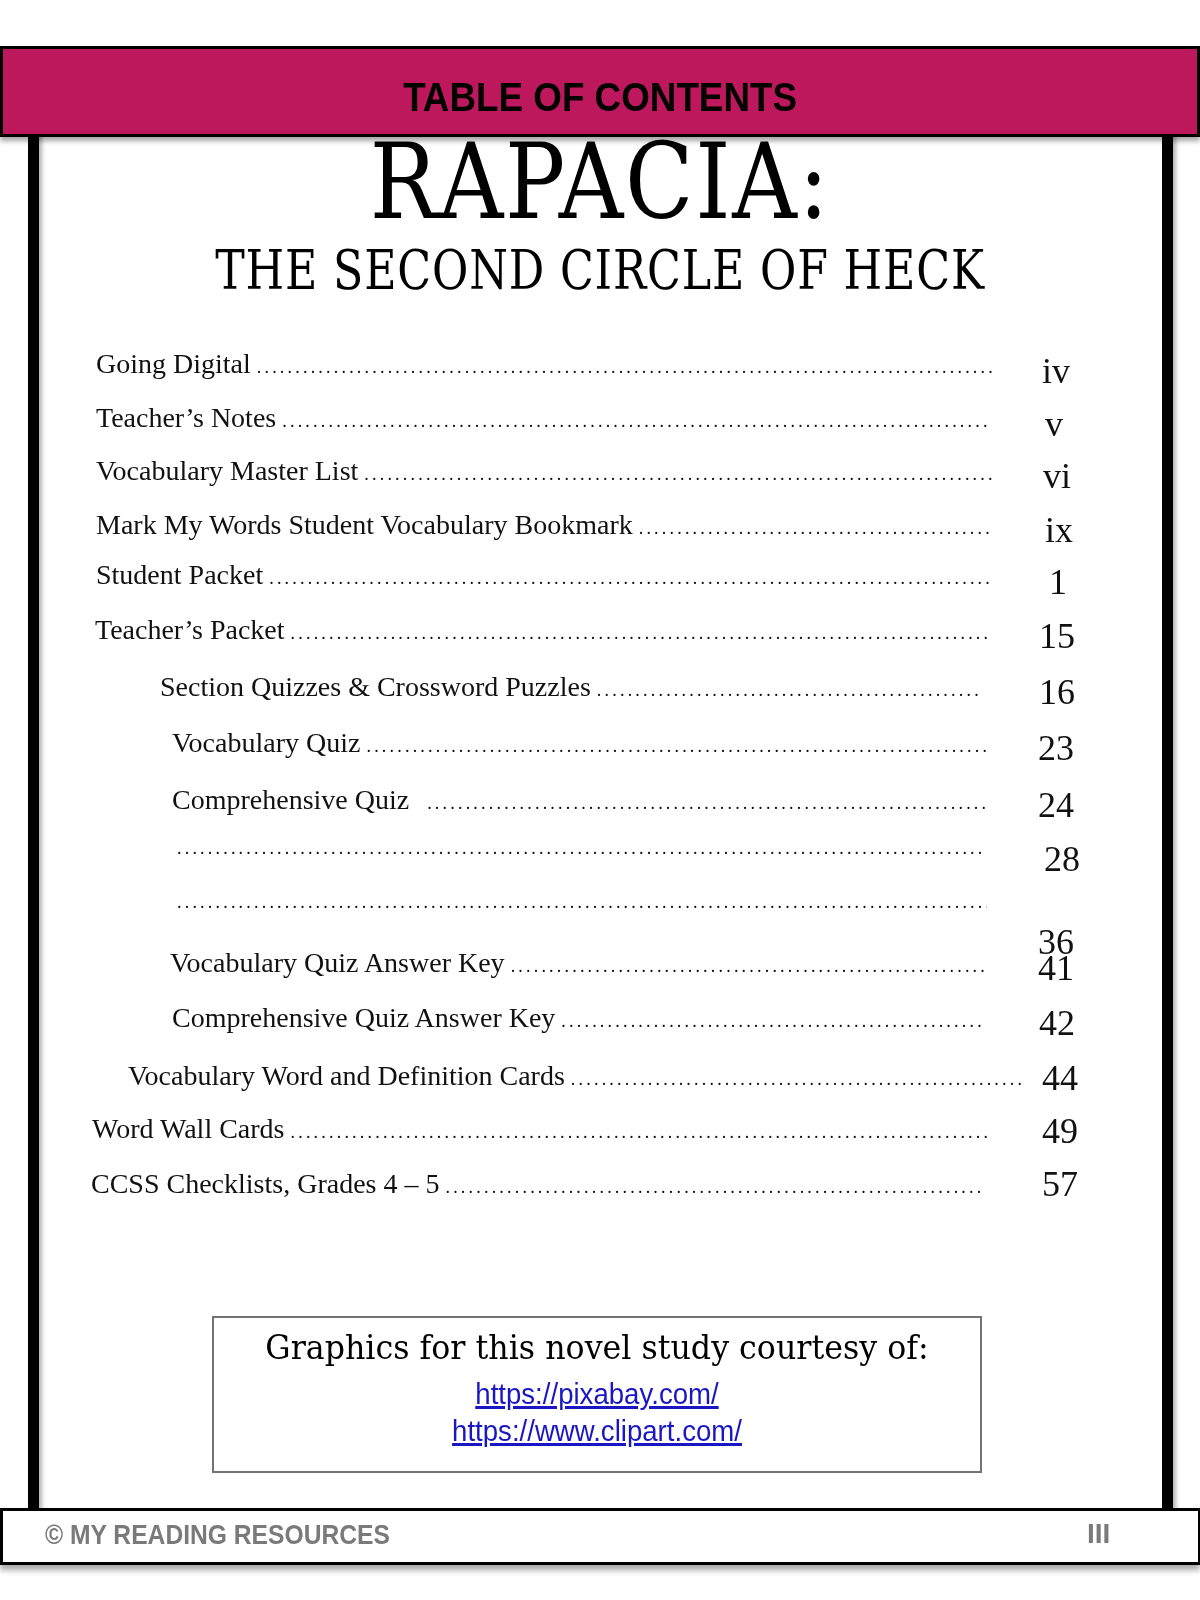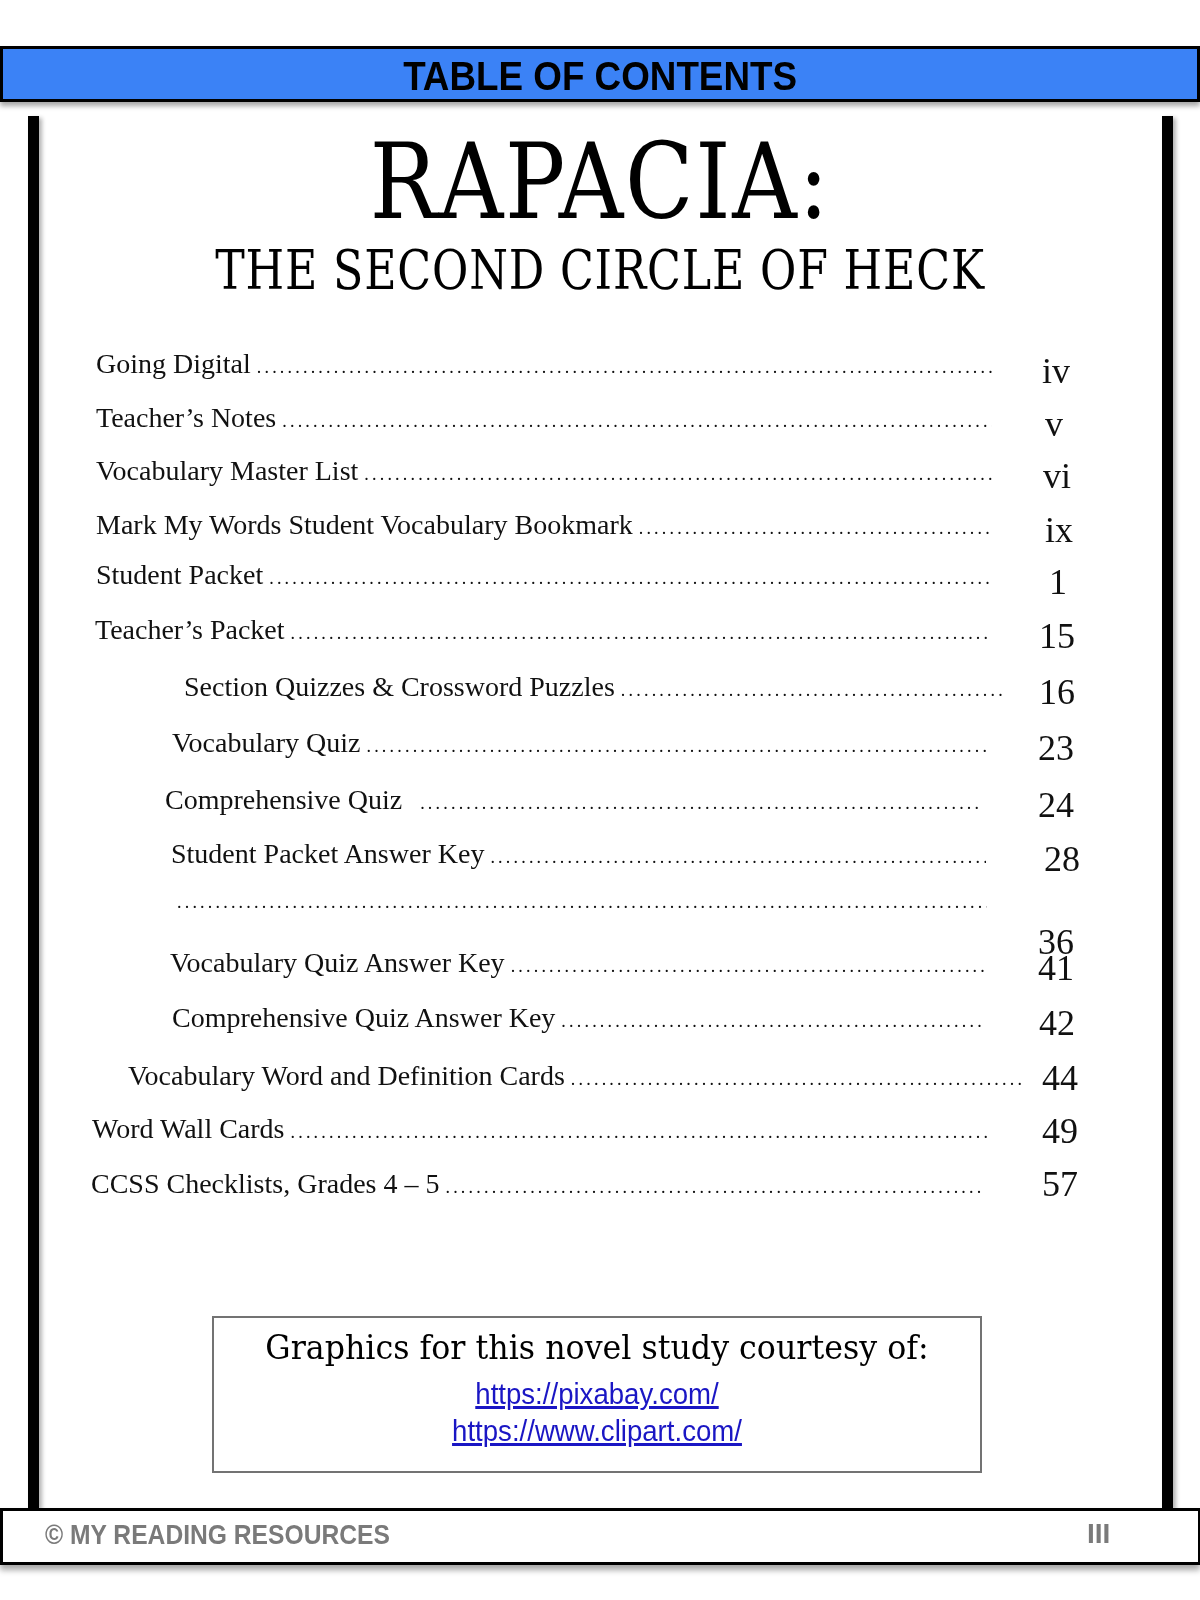--- a/index.html
+++ b/index.html
@@ -1,23 +1,23 @@
 <!DOCTYPE html>
 <html><head>
   <meta charset="utf-8">
   <style>
     * { box-sizing: border-box; margin: 0; padding: 0; }
     html, body { width: 1200px; height: 1600px; background: #ffffff; overflow: hidden; }
     body { position: relative; font-family: "DejaVu Serif", serif; color: #111; }
 
     .header-bar {
-      position: absolute; left: 0; top: 46px; width: 1200px; height: 56px;
-      border: 3px solid #000; background: #3b82f6;
+      position: absolute; left: 0; top: 46px; width: 1200px; height: 91px;
+      border: 3px solid #000; background: #be185d;
       box-shadow: 0 4px 5px rgba(0,0,0,0.35);
-      display: flex; align-items: flex-end; justify-content: center;
+      display: flex; align-items: center; justify-content: center;
       z-index: 2;
     }
     .header-title {
       font-family: "Liberation Sans", sans-serif; font-weight: bold;
       font-size: 40px; letter-spacing: 0px; transform: scaleX(0.92);
       padding-top: 12px; color: #000;
     }
 
     .side-rule {
       position: absolute; top: 116px; width: 11px; height: 1392px; background: #000;
@@ -126,40 +126,39 @@
     <span class="toc-dots">............................................................................................................................................................................</span>
   </div>
   <div class="toc-page" style="left:1028px; top:561px;">1</div>
 
   <div class="toc-row" style="left:95px; top:614px; width:896px;">
     <span class="toc-label">Teacher’s Packet</span>
     <span class="toc-dots">............................................................................................................................................................................</span>
   </div>
   <div class="toc-page" style="left:1027px; top:615px;">15</div>
 
-  <div class="toc-row" style="left:184px; top:671px; width:818px;">
+  <div class="toc-row" style="left:160px; top:671px; width:818px;">
     <span class="toc-label">Section Quizzes &amp; Crossword Puzzles</span>
     <span class="toc-dots">............................................................................................................................................................................</span>
   </div>
   <div class="toc-page" style="left:1027px; top:671px;">16</div>
 
   <div class="toc-row" style="left:172px; top:727px; width:816px;">
     <span class="toc-label">Vocabulary Quiz</span>
     <span class="toc-dots">............................................................................................................................................................................</span>
   </div>
   <div class="toc-page" style="left:1026px; top:727px;">23</div>
 
-  <div class="toc-row" style="left:165px; top:784px; width:816px;gap:12px;">
+  <div class="toc-row" style="left:172px; top:784px; width:816px;gap:12px;">
     <span class="toc-label">Comprehensive Quiz</span>
     <span class="toc-dots">............................................................................................................................................................................</span>
   </div>
   <div class="toc-page" style="left:1026px; top:784px;">24</div>
 
   <div class="toc-row" style="left:171px; top:838px; width:815px;">
-    <span class="toc-label">Student Packet Answer Key</span>
     <span class="toc-dots">............................................................................................................................................................................</span>
   </div>
   <div class="toc-page" style="left:1032px; top:838px;">28</div>
 
   <div class="toc-row" style="left:171px; top:892px; width:816px;">
     <span class="toc-dots">............................................................................................................................................................................</span>
   </div>
   <div class="toc-page" style="left:1026px; top:893px;margin-top:28px;">36</div>
 
   <div class="toc-row" style="left:170px; top:947px; width:818px;">

